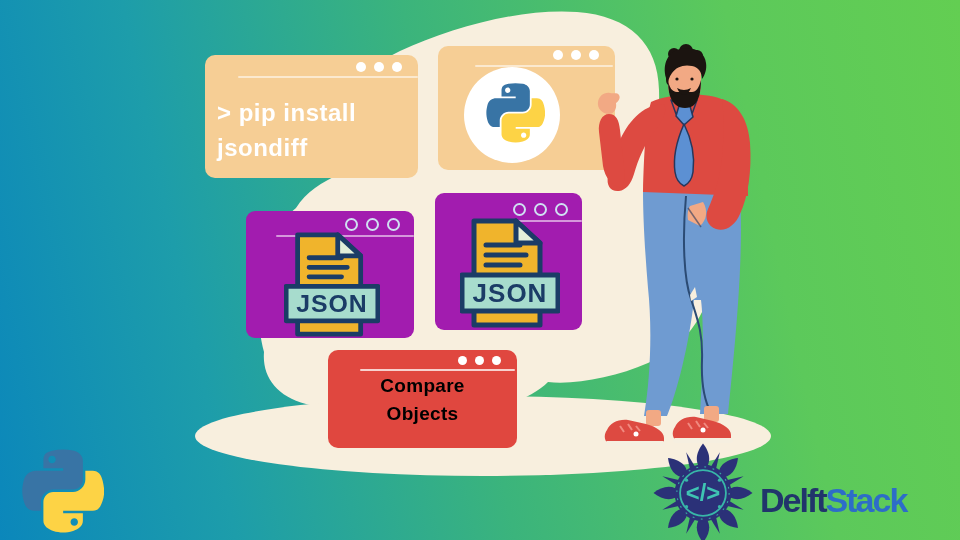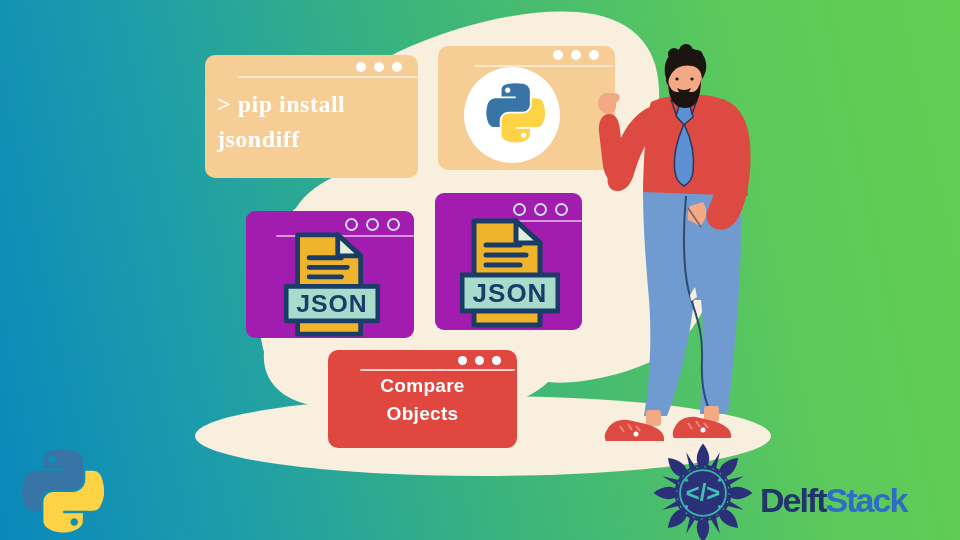--- a/index.html
+++ b/index.html
@@ -15,30 +15,30 @@
   
   .card{position:absolute;z-index:2;border-radius:10px}
   .card-tan{background:#f6ce95}
   .card-blue{background:#a21caf;border-radius:9px}
   .card-red{background:#e0473f}
   .dots{position:absolute;display:flex;gap:8px}
   .dot{width:10px;height:10px;border-radius:50%;background:#fff}
   .dot-o{width:9px;height:9px;border-radius:50%;border:2px solid #cfe0f2;background:transparent}
   .win-line{position:absolute;height:2px;background:rgba(255,255,255,.55);border-radius:2px}
   #card-pip .cmd{
-    position:absolute;left:12px;top:32px;width:196px;
-    color:#fff;font-size:24px;font-weight:600;line-height:35px;letter-spacing:.5px;font-family:Liberation Serif, serif;
+    position:absolute;left:12px;top:40px;width:196px;
+    color:#fff;font-size:24px;font-weight:600;line-height:35px;letter-spacing:.5px;
   }
   #card-python .py-circle{
     position:absolute;left:26px;top:21px;width:96px;height:96px;border-radius:50%;
     background:#fff;display:flex;align-items:center;justify-content:center;
   }
   #card-compare .title{
     position:absolute;left:0;top:22px;width:100%;text-align:center;
-    color:#ffffff;font-size:19px;font-weight:700;line-height:28px;letter-spacing:.3px;
+    color:#000000;font-size:19px;font-weight:700;line-height:28px;letter-spacing:.3px;
   }
   .json-icon{position:absolute}
   
   #python-corner{left:12px;top:448px;z-index:4}
   #delftstack{left:648px;top:438px;z-index:4;display:flex;align-items:center}
   #delftstack .wordmark{
     font-size:34px;font-weight:700;letter-spacing:-2px;line-height:52px;
     margin-left:2px;margin-top:14px;white-space:nowrap;
   }
   .ds-delft{color:#21356b}

